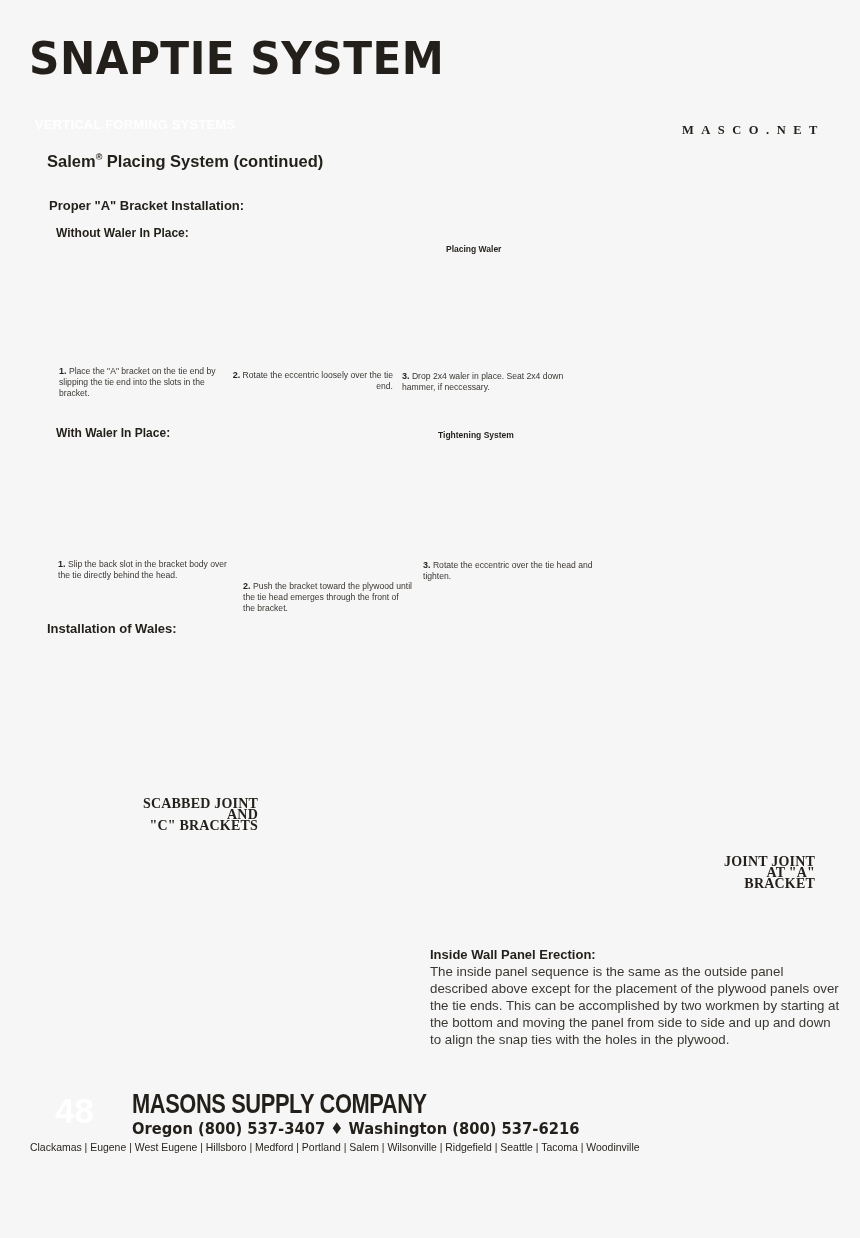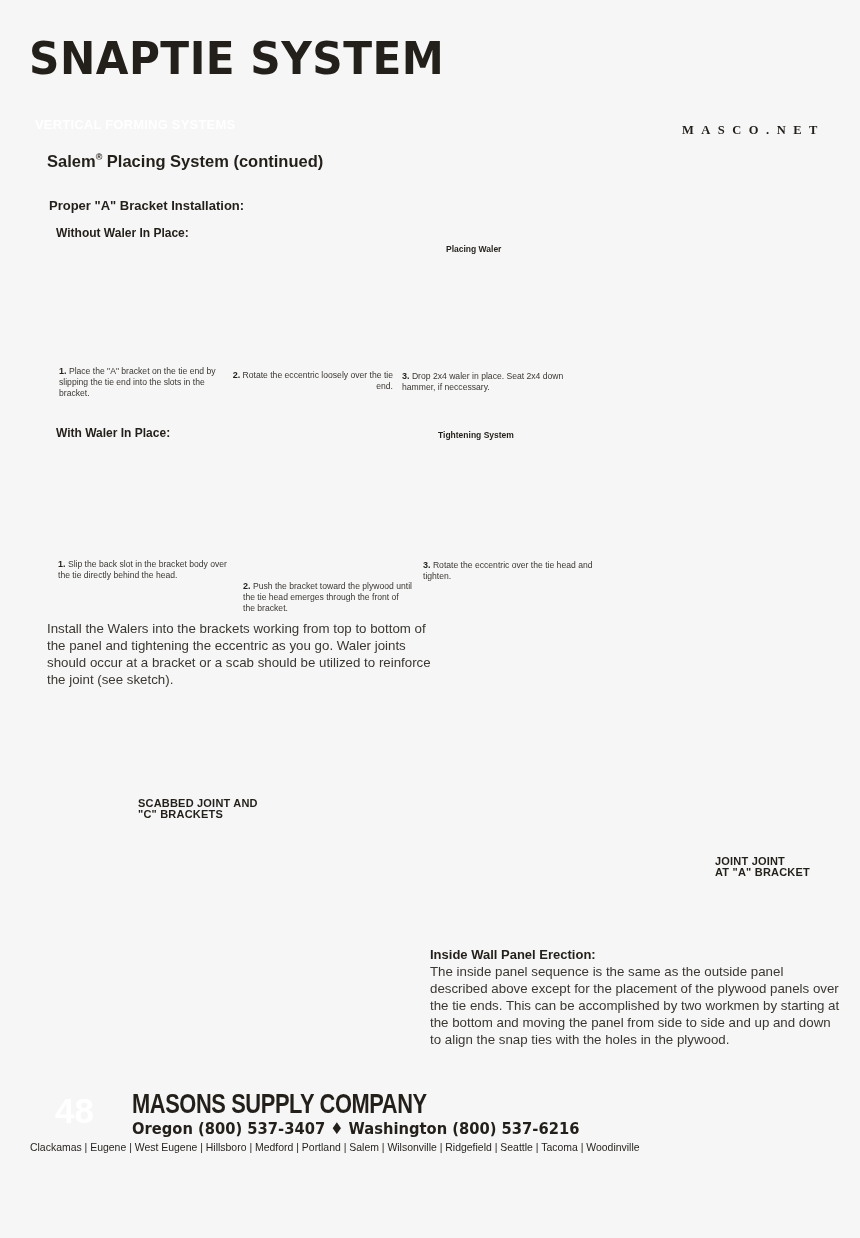--- a/index.html
+++ b/index.html
@@ -92,25 +92,25 @@
       line-height: 17px;
       color: #3b3732;
     }
     .body-block .block-head {
       font-weight: bold;
       font-size: 13px;
       color: #231f1a;
       display: block;
     }
     .sketch-label {
-      font-family: Liberation Sans, sans-serif;
-      font-weight: bold;
-      font-size: 11px;
+      font-family: Liberation Serif, serif;
+      font-weight: bold;
+      font-size: 14px;
       line-height: 11px;
-      text-align: left;
+      text-align: right;
       color: #231f1a;
       letter-spacing: 0.2px;
     }
     .page-number {
       left: 55px; top: 1090px;
       font-family: "Liberation Sans", sans-serif;
       font-weight: bold;
       font-size: 35px;
       color: #ffffff;
       line-height: 42px;
@@ -182,21 +182,21 @@
   <b>1.</b><span> Slip the back slot in the bracket body over the tie directly behind the head.</span>
 </div>
 <div class="abs step" style="left:243px; top:561px; width:170px;margin-top:20px;">
   <b>2.</b><span> Push the bracket toward the plywood until the tie head emerges through the front of the bracket.</span>
 </div>
 <div class="abs step" style="left:423px; top:560px; width:190px;">
   <b>3.</b><span> Rotate the eccentric over the tie head and tighten.</span>
 </div>
 
 <div class="abs body-block" style="left:47px; top:620px; width:390px;">
-  <span>Install the Walers into the brackets working from top to bottom of the panel and tightening the eccentric as you go. Waler joints should occur at a bracket or a scab should be utilized to reinforce the joint (see sketch).</span>
+  <span class="block-head">Installation of Wales:</span>
 </div>
 
 <div class="abs figure-area" style="left:40px; top:712px; width:380px; height:120px;"></div>
 <div class="abs sketch-label" style="left:138px; top:798px; width:120px;">
   <div>SCABBED JOINT AND</div>
   <div>"C" BRACKETS</div>
 </div>
 
 <div class="abs figure-area" style="left:440px; top:710px; width:400px; height:170px;"></div>
 <div class="abs sketch-label" style="left:715px; top:856px; width:100px;">

